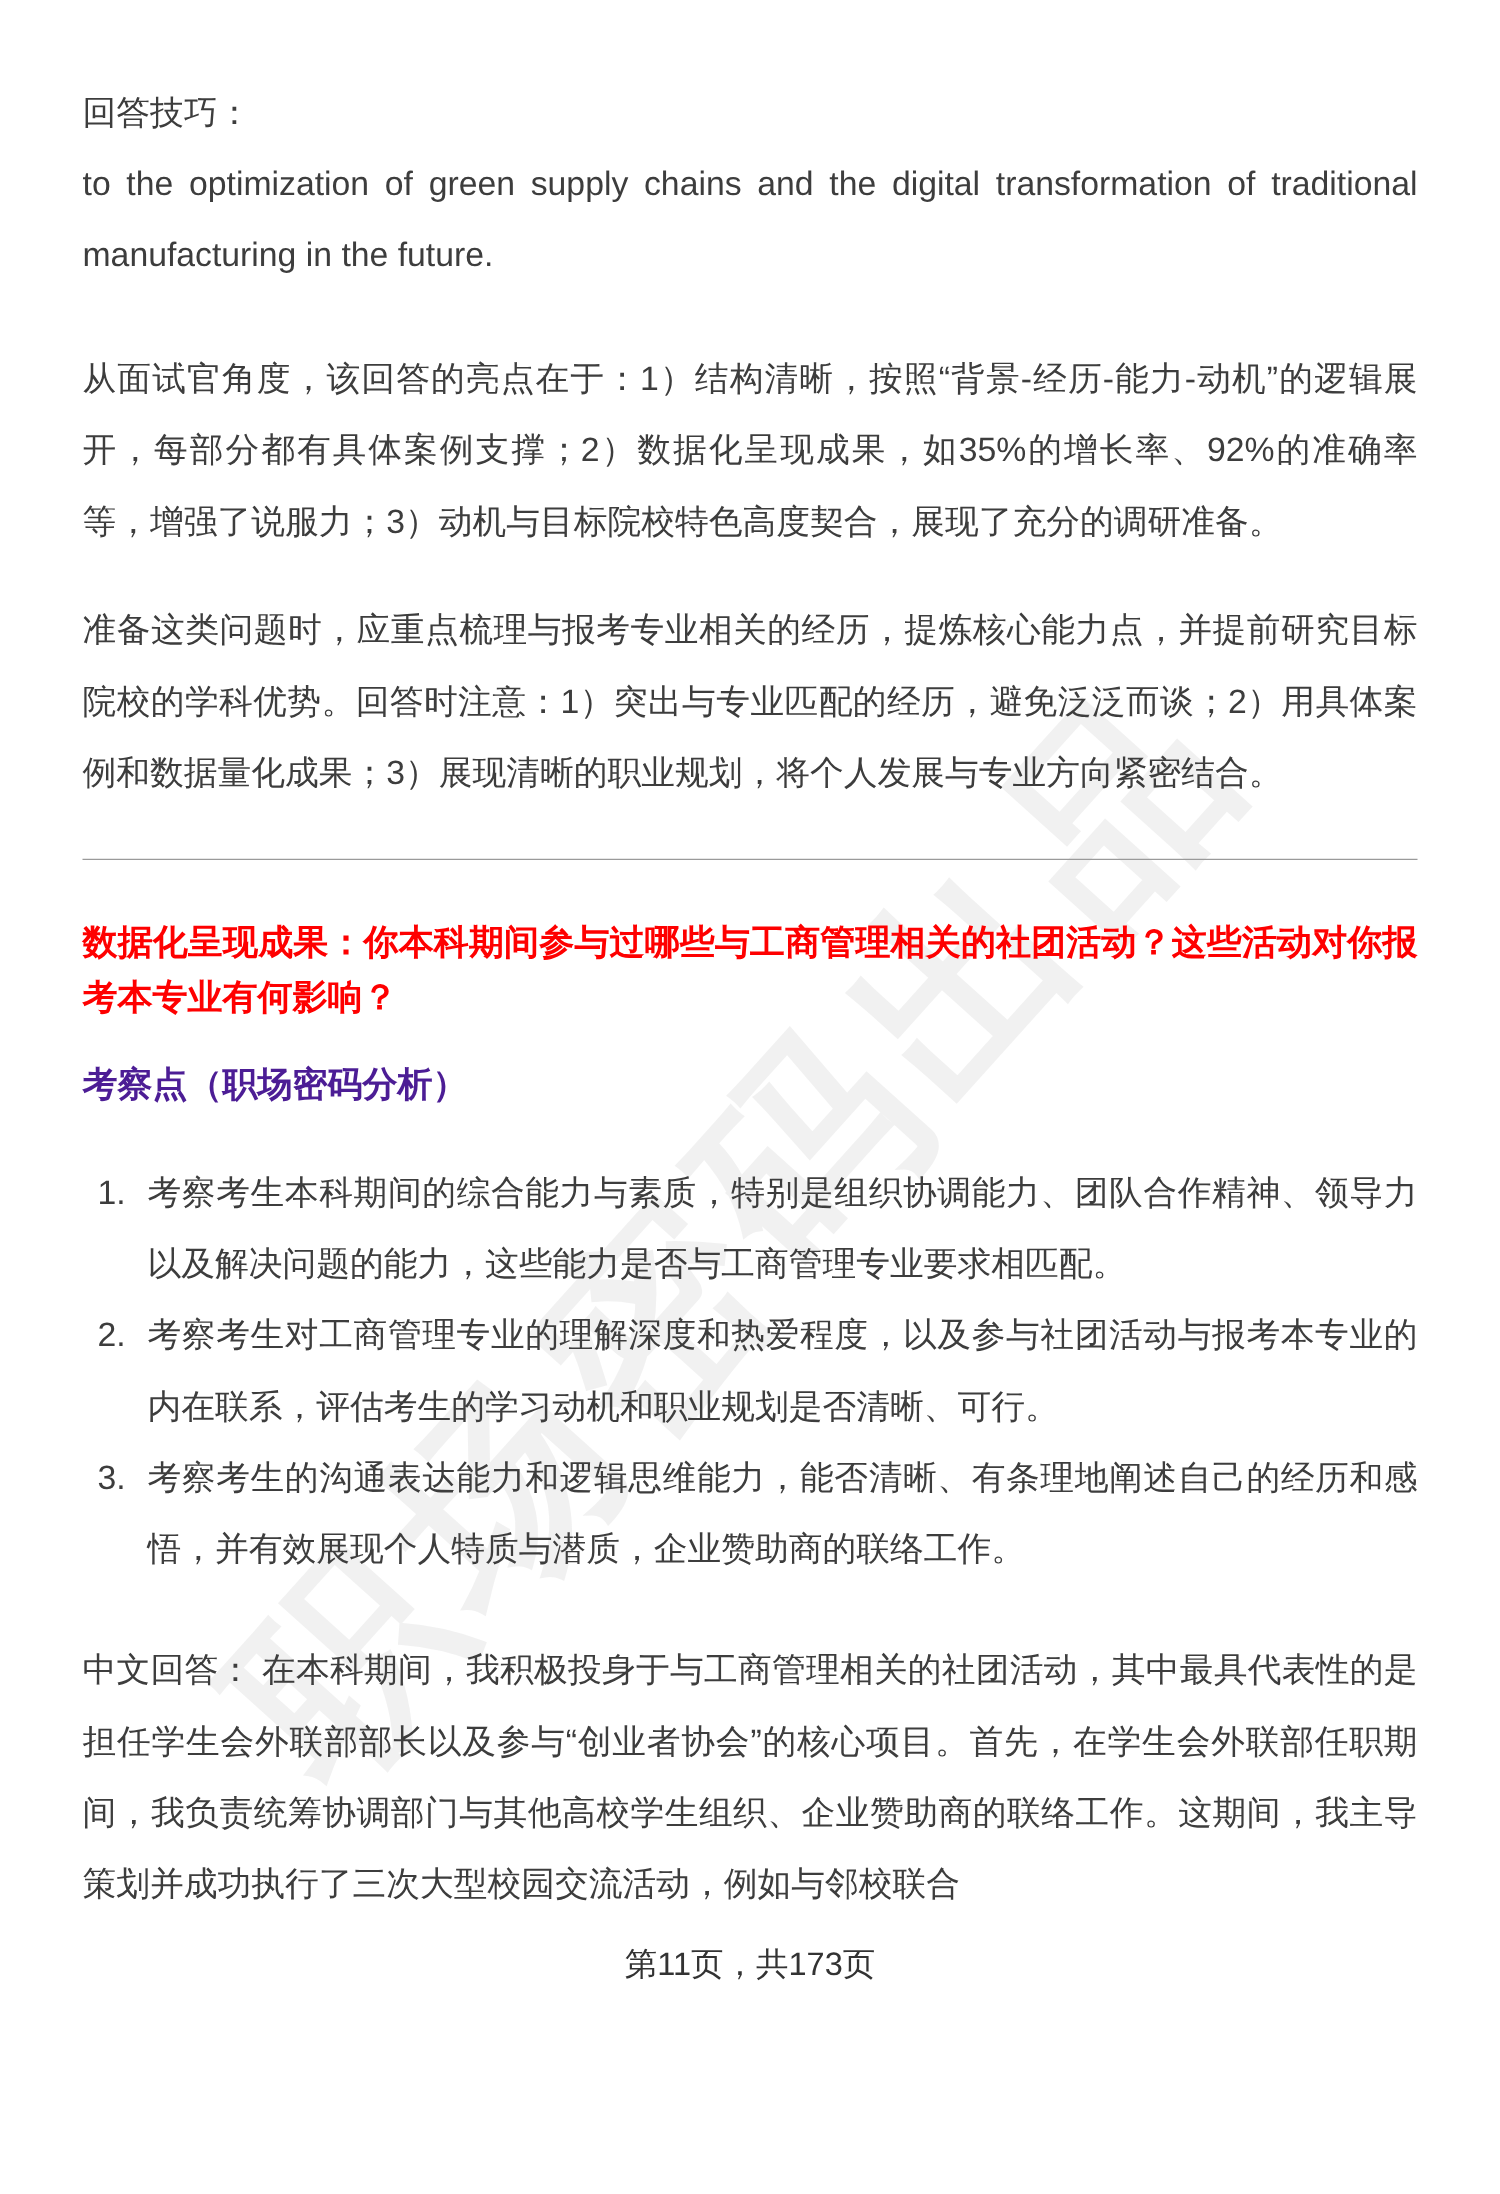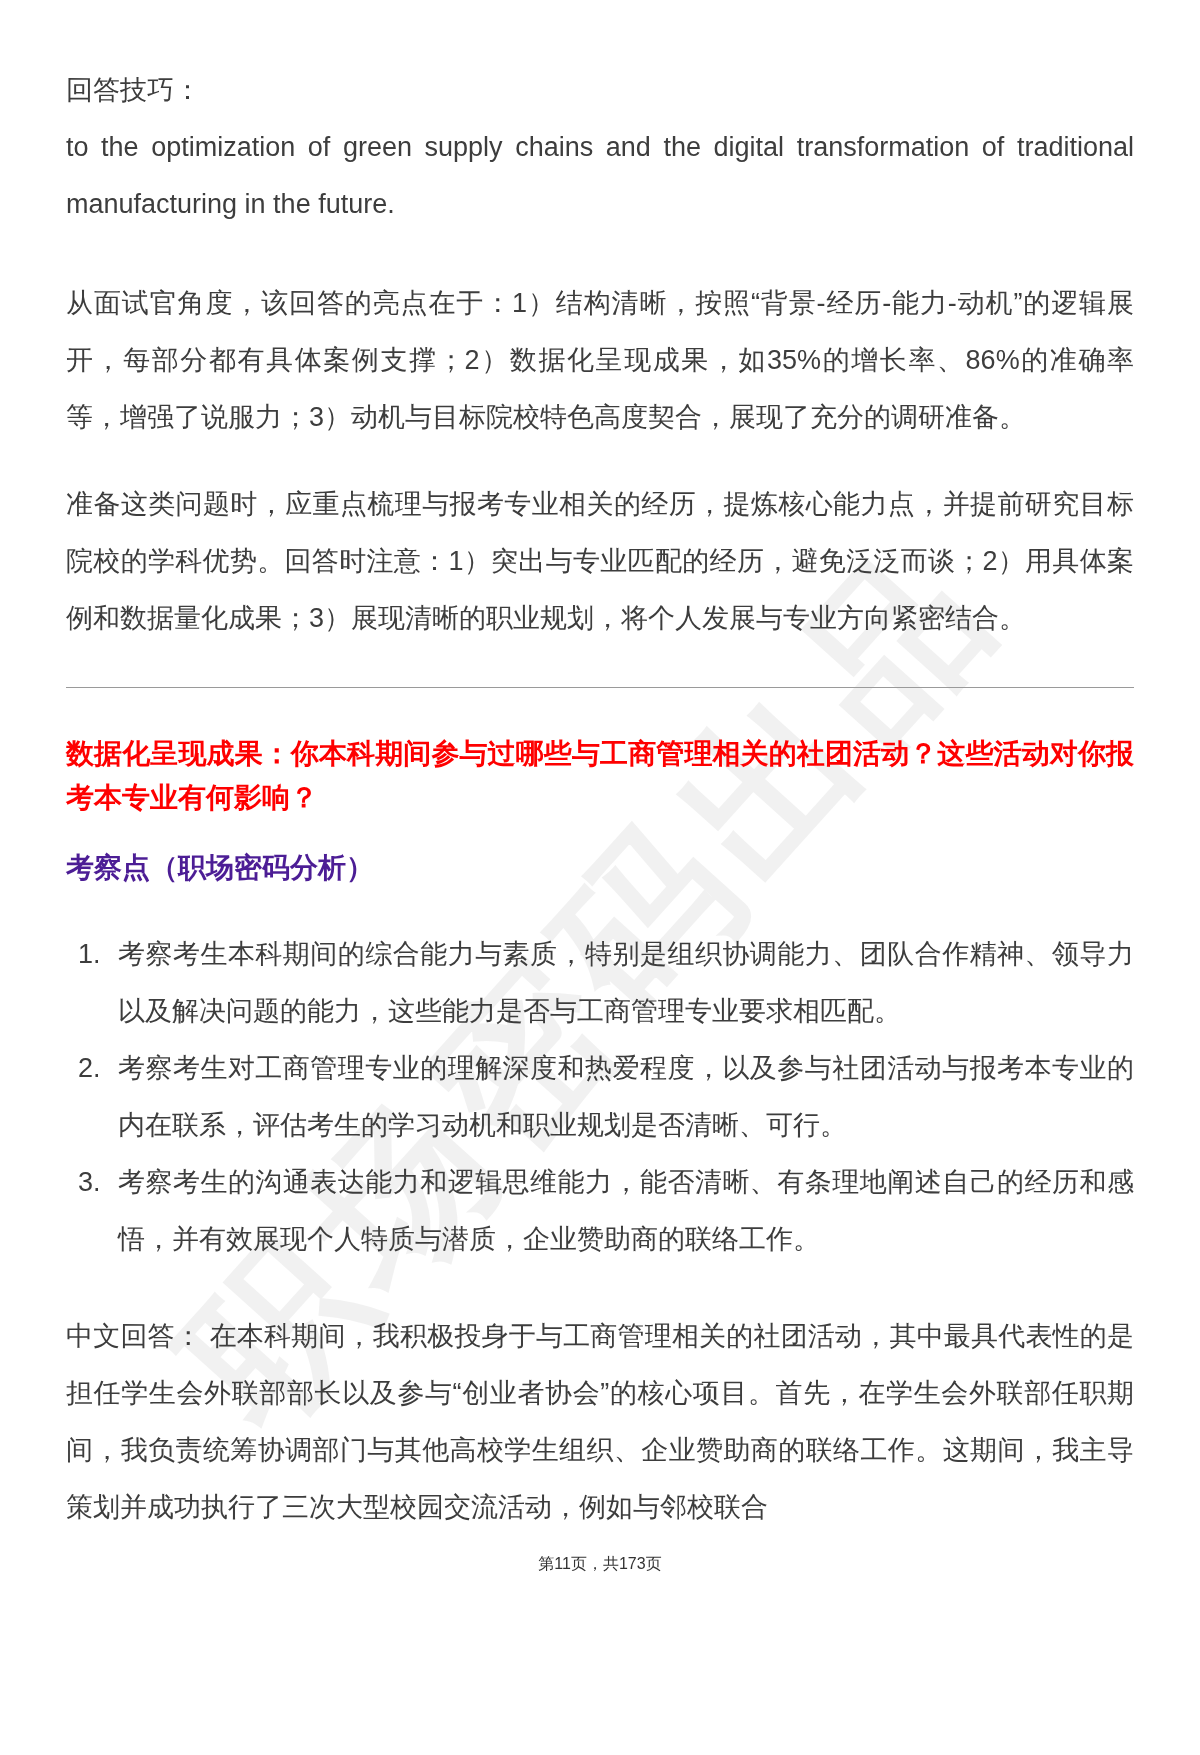--- a/index.html
+++ b/index.html
@@ -114,39 +114,39 @@
 
   p.answer {
     margin-top: 40px;
     margin-bottom: 12px;
   }
 
   .footer {
     position: relative;
     z-index: 1;
     text-align: center;
-    font-size: 16px;
+    font-size: 26px;
     color: #333333;
     padding: 6px 0 30px 0;
   }
 </style>
 </head>
 <body>
 
 <div class="page">
 
   <div class="watermark">职场密码出品</div>
 
   <div class="content">
 
     <p class="body-text label">回答技巧：</p>
 
     <p class="body-text en">to the optimization of green supply chains and the digital transformation of traditional manufacturing in the future.</p>
 
-    <p class="body-text para">从面试官角度，该回答的亮点在于：1）结构清晰，按照“背景-经历-能力-动机”的逻辑展开，每部分都有具体案例支撑；2）数据化呈现成果，如35%的增长率、86%的准确率等，增强了说服力；3）动机与目标院校特色高度契合，展现了充分的调研准备。</p>
+    <p class="body-text para">从面试官角度，该回答的亮点在于：1）结构清晰，按照“背景-经历-能力-动机”的逻辑展开，每部分都有具体案例支撑；2）数据化呈现成果，如35%的增长率、92%的准确率等，增强了说服力；3）动机与目标院校特色高度契合，展现了充分的调研准备。</p>
 
     <p class="body-text para">准备这类问题时，应重点梳理与报考专业相关的经历，提炼核心能力点，并提前研究目标院校的学科优势。回答时注意：1）突出与专业匹配的经历，避免泛泛而谈；2）用具体案例和数据量化成果；3）展现清晰的职业规划，将个人发展与专业方向紧密结合。</p>
 
     <hr class="divider">
 
     <h2 class="question">数据化呈现成果：你本科期间参与过哪些与工商管理相关的社团活动？这些活动对你报考本专业有何影响？</h2>
 
     <h3 class="exam-points">考察点（职场密码分析）</h3>
 
     <ol class="points">

